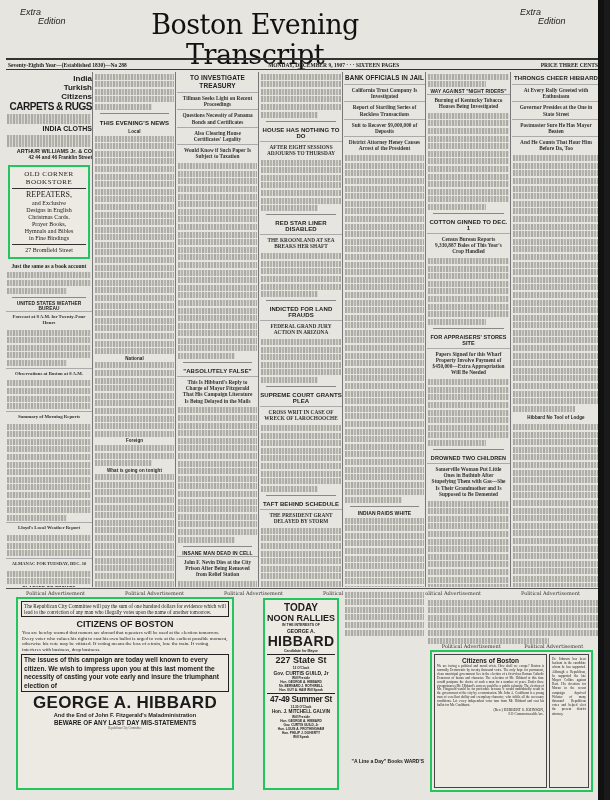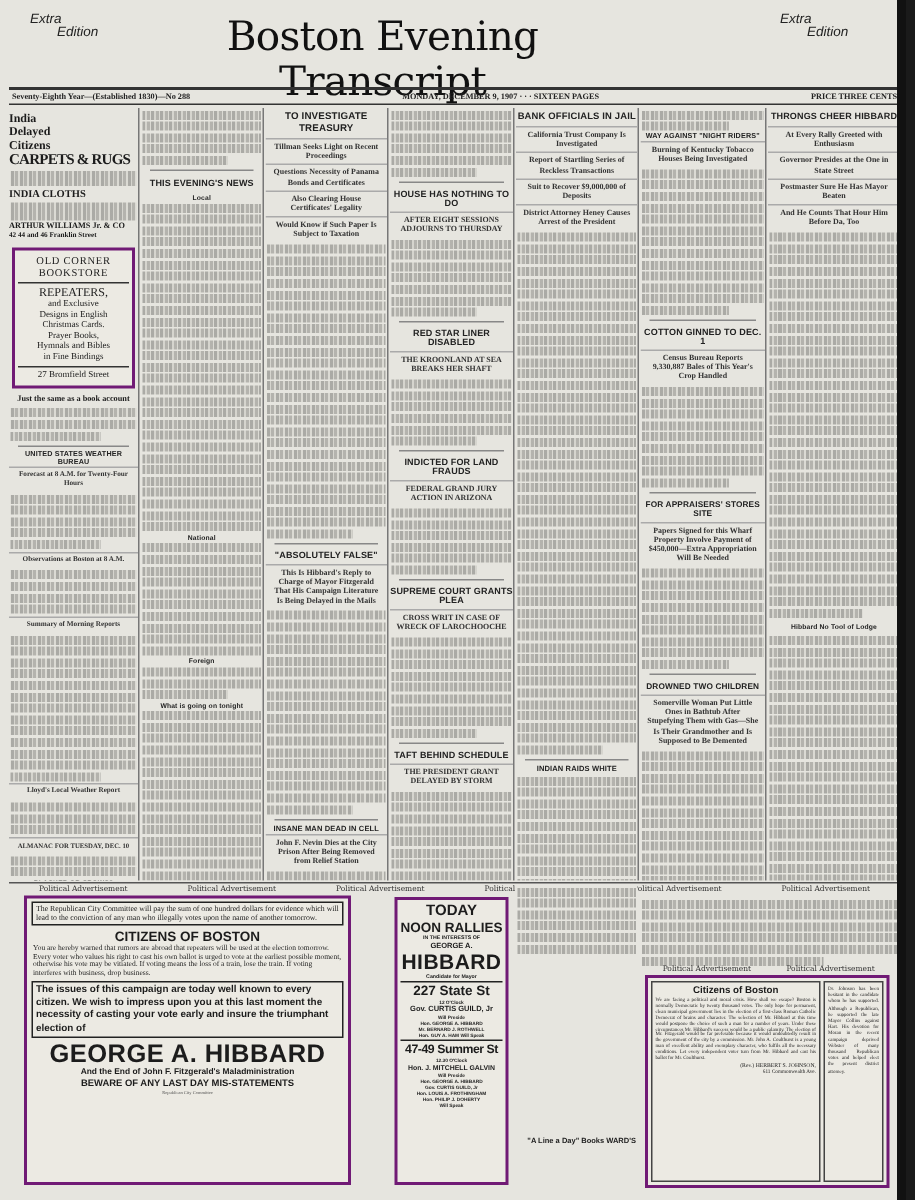--- a/index.html
+++ b/index.html
@@ -10,21 +10,21 @@
 .extra span{display:block}
 .title{position:absolute;left:85px;top:10px;width:340px;text-align:center;font-family:"DejaVu Serif",serif;font-weight:normal;font-size:27px;letter-spacing:-0.5px;color:#111;line-height:30px}
 .dateline{position:absolute;left:6px;top:58px;width:594px;height:12px;border-top:2px solid #333;border-bottom:1px solid #333;font-size:5.5px;font-family:"Liberation Serif",serif;font-weight:bold;display:flex;justify-content:space-between;align-items:center;padding:0 2px;color:#222}
 .col{position:absolute;top:72px;overflow:hidden}
 .rule{position:absolute;top:72px;width:1px;background:#777;height:515px}
 .hl{font-family:"Liberation Sans",sans-serif;font-weight:bold;text-align:center;color:#222;text-transform:uppercase;letter-spacing:0.1px}
 .sub{font-family:"Liberation Serif",serif;font-weight:bold;text-align:center;color:#333;font-size:5.3px;line-height:6.2px;padding:2px 4px;border-top:1px solid #aaa}
 .txt{height:6px;margin:1.6px 1px;background:repeating-linear-gradient(90deg,#7a7a76 0 2px,#c8c7c0 2px 3px,#8b8a85 3px 5px,#d2d1ca 5px 6px);opacity:.55}
 .txt.s{width:70%}
 .sep{border-top:1px solid #888;margin:3px 6px}
-.ad{border:2px solid #701a75;background:#eceae3;text-align:center}
+.ad{border:2px solid #22c55e;background:#eceae3;text-align:center}
 .polbar{position:absolute;top:588px;left:6px;width:594px;height:9px;font-family:"DejaVu Serif",serif;font-size:5px;display:flex;justify-content:space-around;align-items:center;color:#333;border-top:1px solid #555}
 </style>
 </head>
 <body>
 
 <div class="page">
 
   <div class="extra" style="left:20px">
     <span>Extra</span>
     <span style="padding-left:18px">Edition</span>
@@ -41,23 +41,23 @@
   </div>
 
   <div class="rule" style="left:92px"></div>
   <div class="rule" style="left:175px"></div>
   <div class="rule" style="left:258px"></div>
   <div class="rule" style="left:342px"></div>
   <div class="rule" style="left:425px"></div>
   <div class="rule" style="left:510px"></div>
 
   <div class="col" style="left:6px;width:86px;height:515px">
-    <div style="text-align:left;padding:2px 0;font-family:Liberation Serif, serif;font-weight:bold">
+    <div style="text-align:right;padding:2px 0;font-family:Liberation Sans, sans-serif;font-weight:bold">
       <div style="font-size:8px;line-height:9px">India</div>
-      <div style="font-size:8px;line-height:9px">Delayed</div>
+      <div style="font-size:8px;line-height:9px">Turkish</div>
       <div style="font-size:8px;line-height:9px">Citizens</div>
       <div style="font-size:10px;line-height:11px;letter-spacing:-0.5px">CARPETS &amp; RUGS</div>
       <div class="txt" style="height:10px"></div>
       <div style="font-size:7px;line-height:8px">INDIA CLOTHS</div>
       <div class="txt" style="height:12px"></div>
       <div style="font-size:5.5px;line-height:7px">ARTHUR WILLIAMS Jr. &amp; CO</div>
       <div style="font-size:4.8px;line-height:6px">42 44 and 46 Franklin Street</div>
     </div>
     <div class="ad" style="margin:2px 2px;padding:3px 2px;font-family:'Liberation Serif',serif">
       <div style="font-size:7px;line-height:8px;letter-spacing:0.5px">OLD CORNER BOOKSTORE</div>

